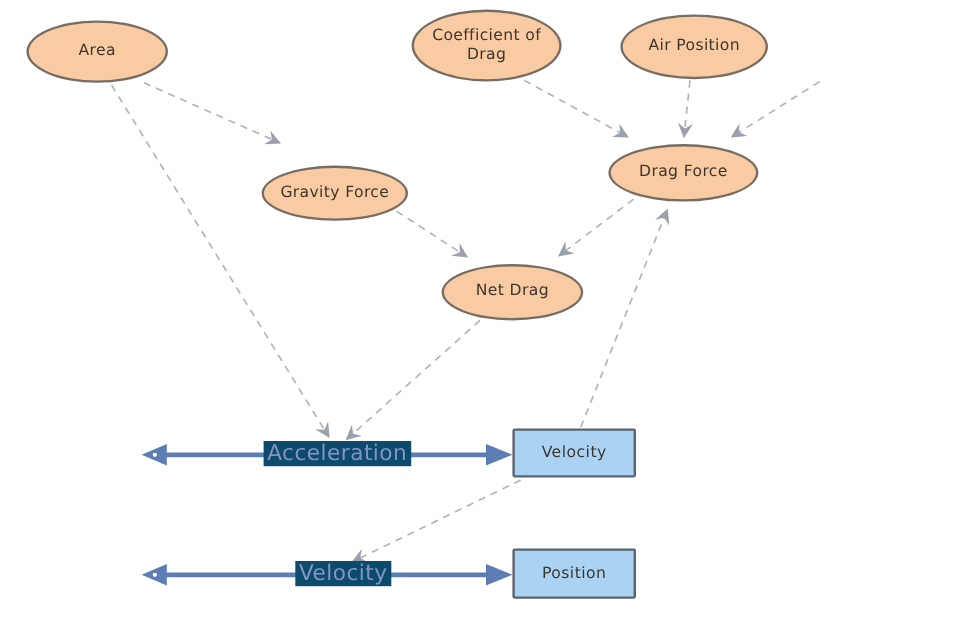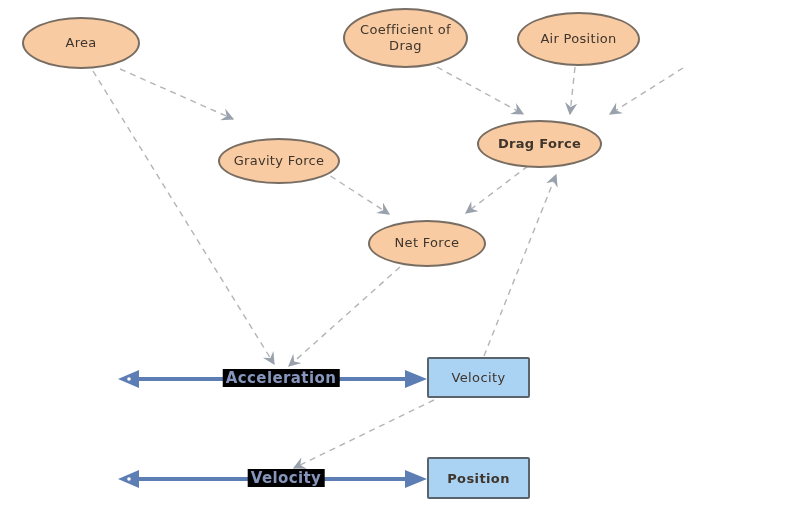--- a/index.html
+++ b/index.html
@@ -9,32 +9,32 @@
   .link{fill:none;stroke:#b4b4b4;stroke-width:1.4;stroke-dasharray:6 5;}
   .flowline{stroke:#5d7eb5;stroke-width:4;}
   .flowhead{fill:#5d7eb5;}
   .var{position:absolute;box-sizing:border-box;background:#f9cba3;border:2px solid #786d62;
        border-radius:50%;display:flex;align-items:center;justify-content:center;
        text-align:center;font-size:13px;line-height:1.25;color:#3e352c;letter-spacing:.3px;}
   .var .lbl{display:block;max-width:104px;}
   .stock{position:absolute;box-sizing:border-box;background:#a9d2f3;border:2px solid #5b646d;
        border-radius:2px;display:flex;align-items:center;justify-content:center;
        font-size:13px;color:#3e352c;letter-spacing:.4px;}
-  .flow-label{position:absolute;transform:translate(-50%,-50%);background:#000000;
-       padding:0 3px;font-size:15px;color:#8695bc;letter-spacing:.4px;white-space:nowrap;font-weight:bold;}
+  .flow-label{position:absolute;transform:translate(-50%,-50%);background:#0c4a6e;
+       padding:0 3px;font-size:18px;color:#8695bc;letter-spacing:.4px;white-space:nowrap;}
   
   .n-mass{left:22px;top:17px;width:118px;height:52px;}
   .n-cod{left:343px;top:8px;width:125px;height:60px;text-align:center;}
   .n-air{left:517px;top:12px;width:123px;height:54px;}
   .n-frontal{left:668px;top:12px;width:125px;height:54px;}
   .n-gravity{left:218px;top:138px;width:122px;height:46px;}
-  .n-drag{left:477px;top:120px;width:125px;height:48px;font-weight:bold;}
+  .n-drag{left:507px;top:120px;width:125px;height:48px;}
   .n-net{left:368px;top:220px;width:118px;height:47px;}
   .s-velocity{left:427px;top:357px;width:103px;height:41px;}
-  .s-position{left:427px;top:457px;width:103px;height:42px;font-weight:bold;}
+  .s-position{left:427px;top:457px;width:103px;height:42px;}
   .fl-acceleration{left:281px;top:378px;}
   .fl-velocity{left:286px;top:478px;}
 </style>
 </head>
 <body>
 
 <div class="stage">
 
   <svg class="wires" viewBox="0 0 800 516">
     <defs>
@@ -78,21 +78,21 @@
   <div class="var n-air">
     <span class="lbl">Air Position</span>
   </div>
   <div class="var n-gravity">
     <span class="lbl">Gravity Force</span>
   </div>
   <div class="var n-drag">
     <span class="lbl">Drag Force</span>
   </div>
   <div class="var n-net">
-    <span class="lbl">Net Force</span>
+    <span class="lbl">Net Drag</span>
   </div>
 
   <div class="stock s-velocity">
     <span>Velocity</span>
   </div>
   <div class="stock s-position">
     <span>Position</span>
   </div>
 
   <div class="flow-label fl-acceleration">Acceleration</div>

